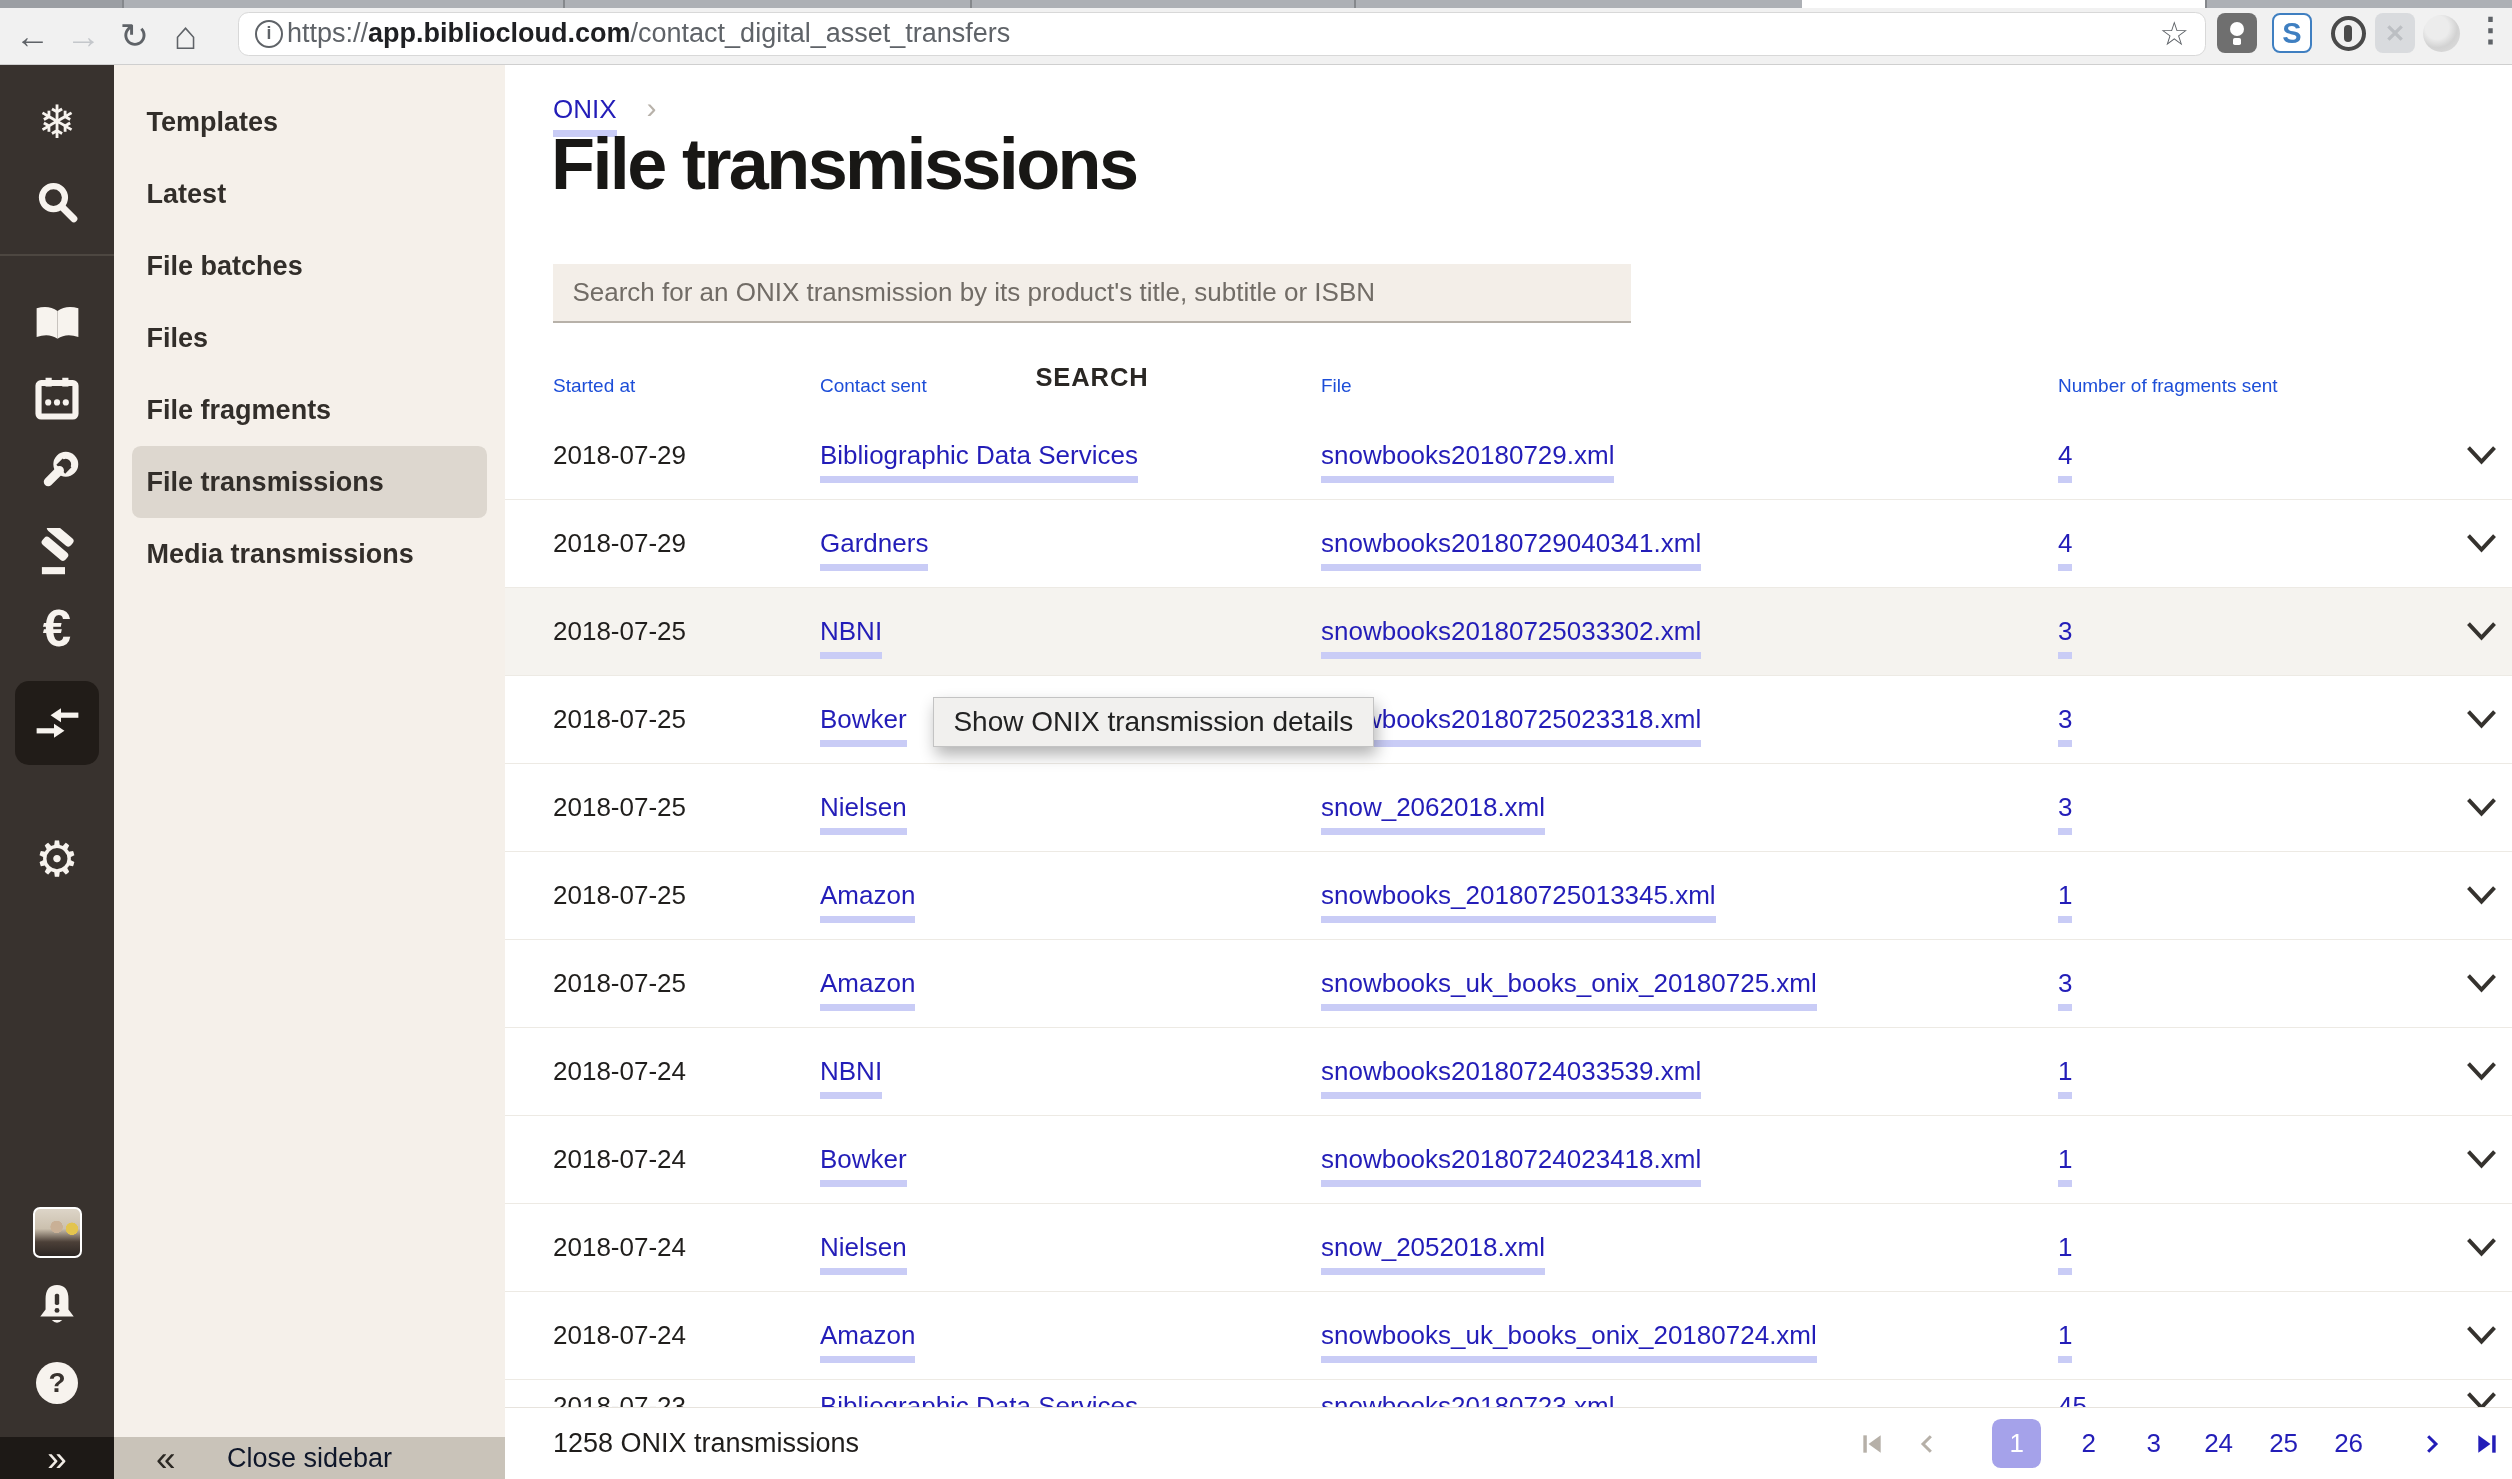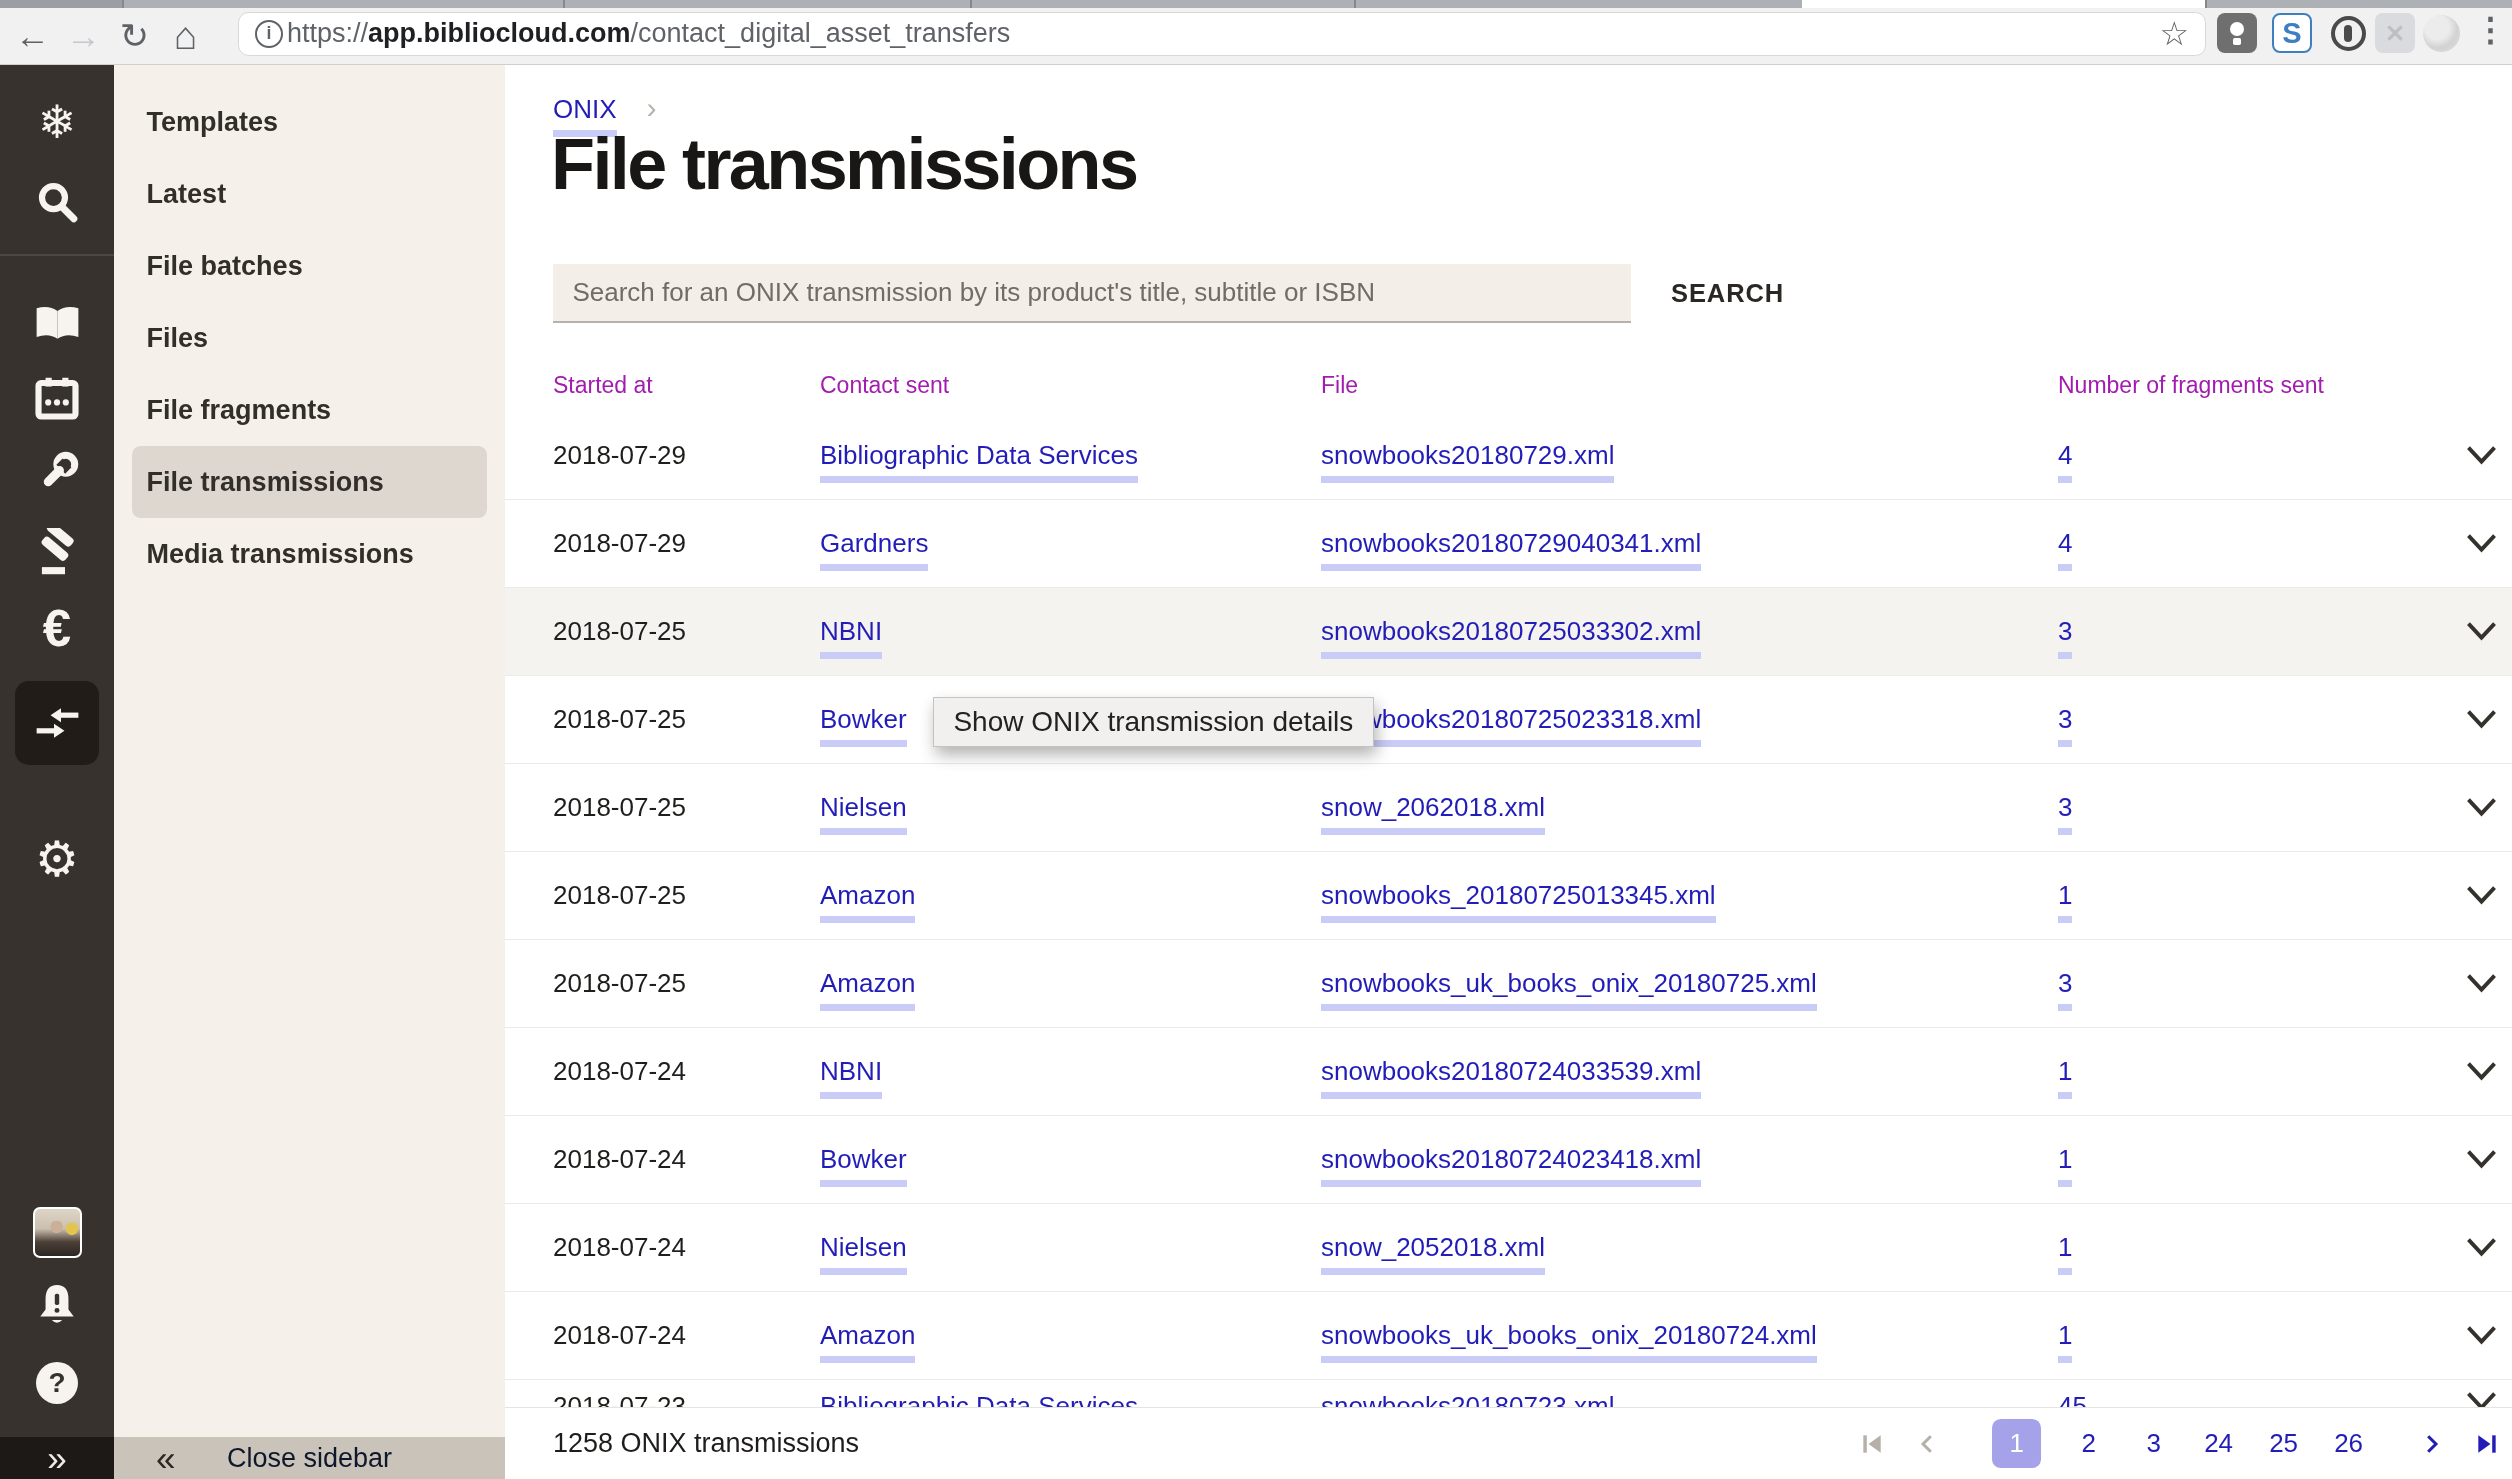--- a/index.html
+++ b/index.html
@@ -64,28 +64,28 @@
   .nav-item.active{background:var(--nav-active-bg);}
   .close-bar{position:absolute; bottom:0; left:0; width:391px; height:42px; background:var(--close-bar-bg); display:flex; align-items:center;}
   .close-chevrons{position:absolute; left:42px; font-size:35px; color:#2b2823; line-height:0.8;}
   .close-label{margin:0 auto; font-size:27px; color:#0f172a;}
 
   
   .content{position:relative; flex:1 1 auto; background:#fff; overflow:hidden;}
   .breadcrumb{position:absolute; top:26px; left:48px; font-size:26px; display:flex; align-items:baseline; gap:30px;}
   .crumb-sep{color:#b8b2aa; font-size:30px;}
   .page-title{position:absolute; top:58px; left:46px; font-size:72px; font-weight:bold; letter-spacing:-2.6px; color:#181715;}
-  .search-row{position:absolute; top:199px; left:48px; display:flex; align-items:center; gap:40px;}
+  .search-row{position:absolute; top:199px; left:48px; display:flex; align-items:center; gap:40px;flex-direction:column;}
   .search-input{width:1078px; height:59px; background:var(--search-bg); border:none; border-bottom:2.6px solid #b7b1a9; font-family:"Liberation Sans",sans-serif; font-size:26px; color:#3a3733; padding:0 19.4px;}
   .search-input::placeholder{color:#716c66;}
   .search-btn{font-size:25.5px; font-weight:bold; letter-spacing:0.9px; color:#2a2724; background:none; border:none; font-family:"Liberation Sans",sans-serif;}
 
   .table{position:absolute; top:294px; left:0; right:0;}
   .grid-row{display:grid; grid-template-columns:267px 501px 737px 334px 1fr; align-items:center; padding-left:48px;}
-  .thead{height:53px; font-size:23px; color:#a21caf;}
+  .thead{height:53px; font-size:19px; color:#1d4ed8;}
   .row{height:88px; border-bottom:1.8px solid #edeae4;}
   .row.highlight{background:var(--row-highlight);}
   .row.partial{height:30px; overflow:hidden; border-bottom:none; align-items:start; padding-top:10.6px;}
   .cell-date{font-size:26px; color:#201e1c;}
   .lnk{display:inline-block; position:relative; font-size:26px; color:var(--accent-link); cursor:pointer; white-space:nowrap;}
   .lnk::after{content:""; position:absolute; left:0; right:0; bottom:-12.3px; height:7px; background:var(--link-underline);}
   .chev-cell{justify-self:end; padding-right:14px; display:flex; align-items:center;}
 
   
   .tooltip{position:absolute; left:933px; top:697px; background:var(--tooltip-bg); border:0.9px solid #c3c3c3; box-shadow:2.6px 8px 16px rgba(0,0,0,0.3); padding:8px 19.4px; font-size:28px; color:#222; white-space:nowrap; z-index:30;}

